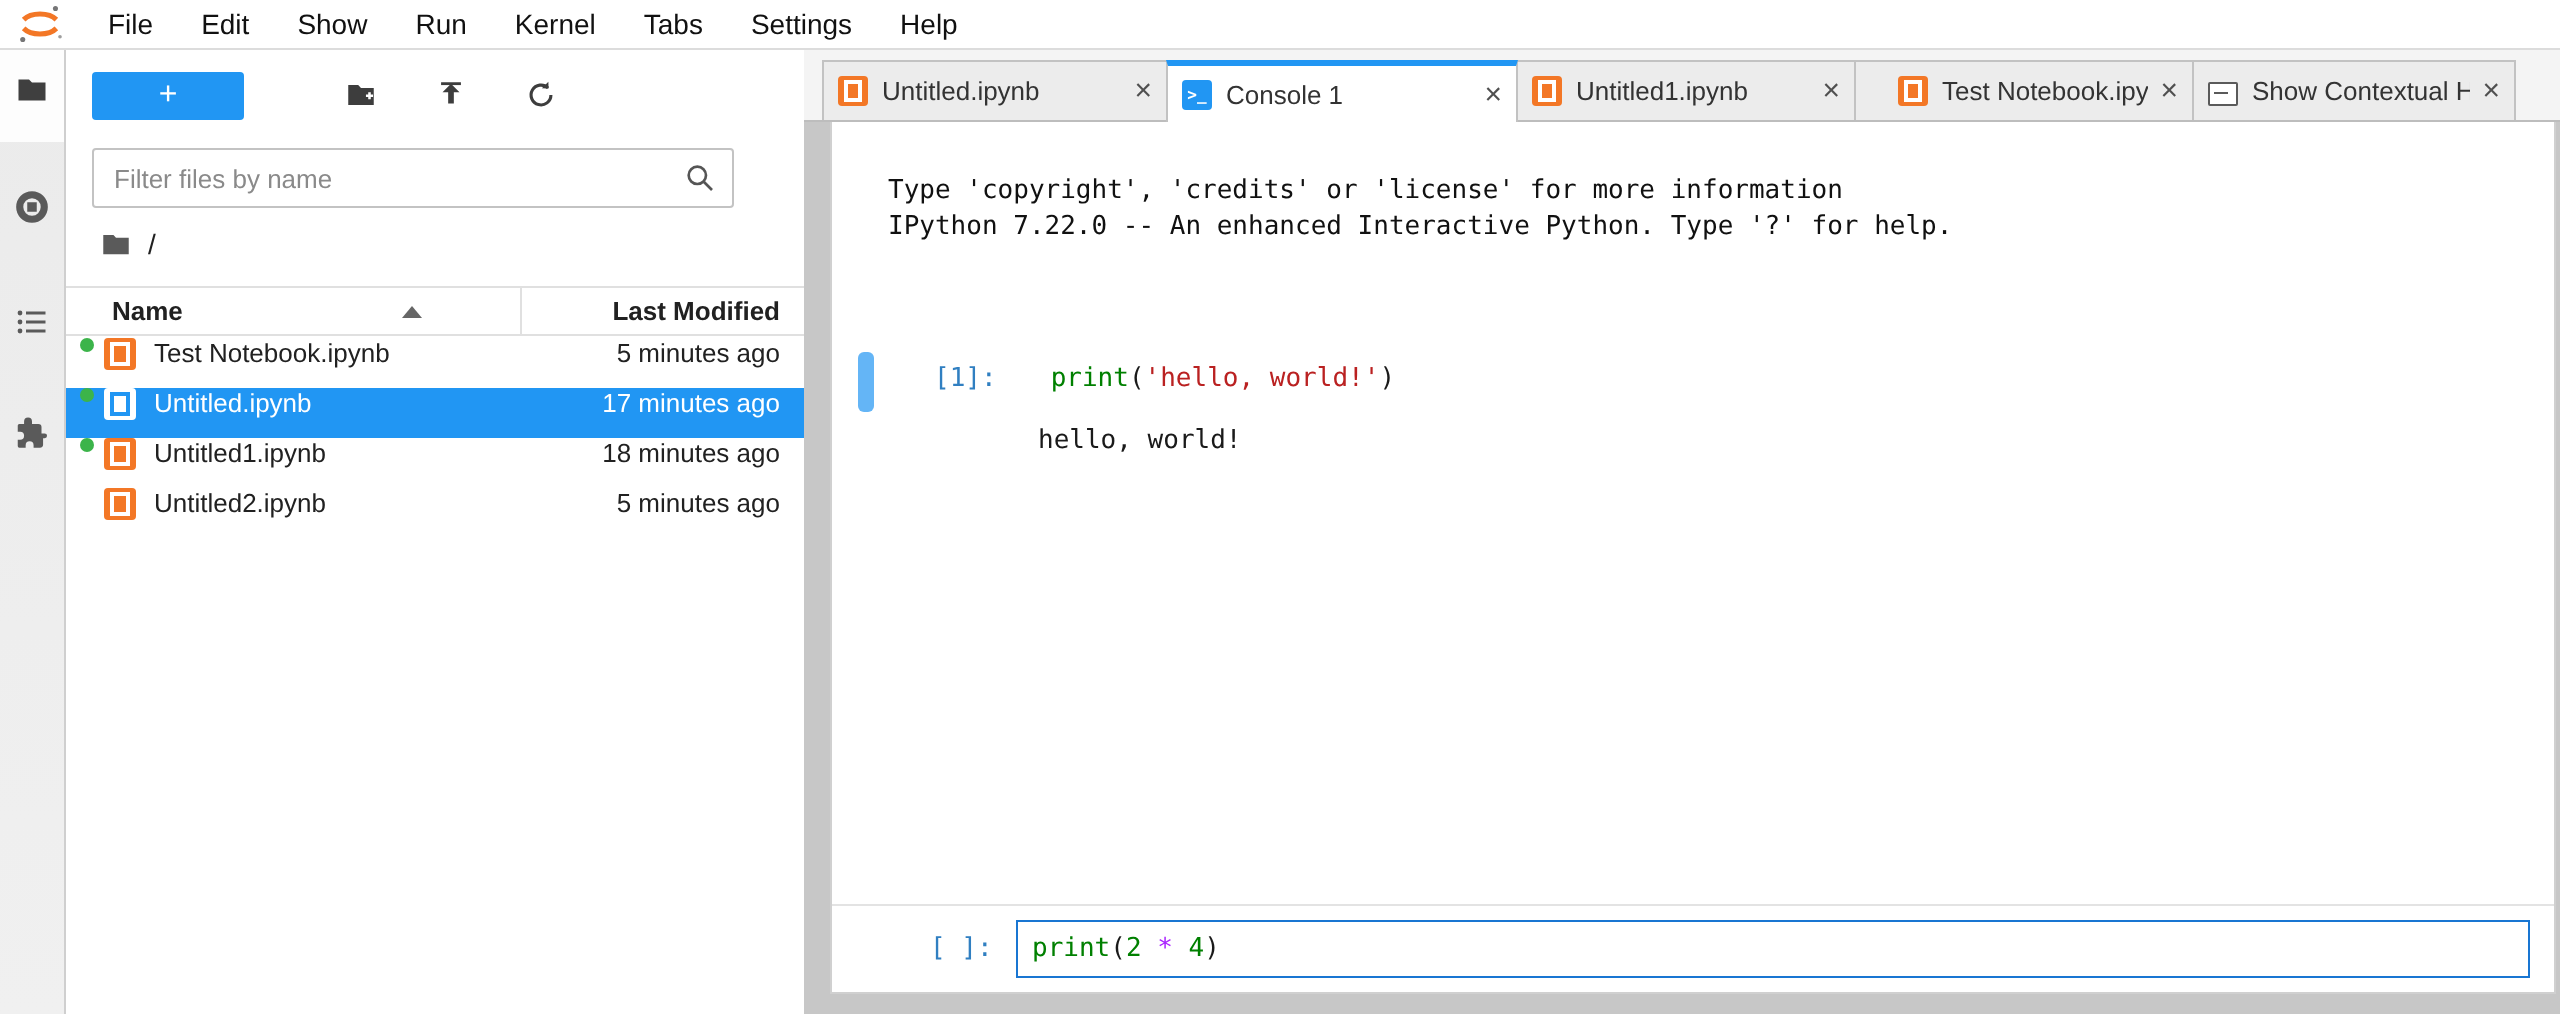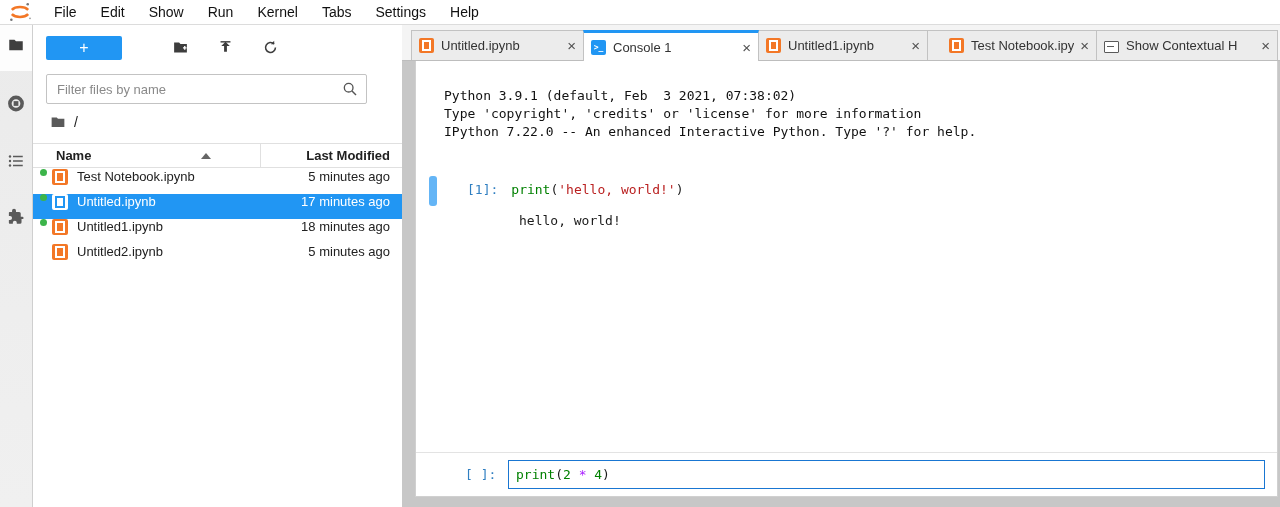--- a/index.html
+++ b/index.html
@@ -77,21 +77,21 @@
   .icon-inspector i { position:absolute; left:2px; top:4px; width:7px; height:1.5px; background:#5a5a5a; }
 
   .console-panel { position:absolute; left:13px; top:36px; width:863px; height:436px;
                    background:#fff; border:1px solid #d0d0d0; border-top:none; }
   .mono { font-family:"DejaVu Sans Mono","Liberation Mono",monospace; font-size:13px; }
   .banner { position:absolute; left:28px; top:26px; line-height:18px; white-space:pre; color:#111; }
   .banner div { white-space:pre; }
   .cell-collapser { position:absolute; left:13px; top:115px; width:8px; height:30px; background:#64b5f6; border-radius:3px; }
   .cell-code { position:absolute; left:51px; top:121px; display:flex; white-space:pre; }
   .prompt { color:#307fc1; white-space:pre; }
-  .cell-code .code { margin-left:13px; white-space:pre; }
+  .cell-code .code { margin-left:27px; white-space:pre; }
   .cell-output { position:absolute; left:103px; top:152px; color:#1a1a1a; white-space:pre; }
   .input-sep { position:absolute; left:0; top:391px; width:100%; border-top:1px solid #e3e3e3; }
   .input-prompt { position:absolute; left:49px; top:406px; }
   .input-box { position:absolute; left:92px; top:399px; width:757px; height:29px;
                border:1px solid #1976d2; background:#fff; display:flex; align-items:center; padding-left:7px; white-space:pre; }
 </style>
 </head>
 <body>
 
 <div class="app">
@@ -260,31 +260,31 @@
         </div>
         <div class="tab" style="width: 170px; padding-left: 21px;">
           <span class="tab-icon icon-notebook">
             <span class="page">
               <i></i>
             </span>
           </span>
           <span class="tab-label">Test Notebook.ipyr</span>
           <span class="tab-close">×</span>
         </div>
-        <div class="tab" style="width: 182px;">
+        <div class="tab" style="width: 162px;">
           <span class="tab-icon icon-inspector">
             <i></i>
           </span>
           <span class="tab-label">Show Contextual H</span>
           <span class="tab-close">×</span>
         </div>
       </div>
 
     <div class="console-panel">
-      <div class="banner mono" id="banner"><div>Python 3.9.1 (default, Feb  3 2021, 07:38:02)</div><div>Type 'copyright', 'credits' or 'license' for more information</div><div>IPython 7.22.0 -- An enhanced Interactive Python. Type '?' for help.</div></div>
+      <div class="banner mono" id="banner"><div>Type 'copyright', 'credits' or 'license' for more information</div><div>IPython 7.22.0 -- An enhanced Interactive Python. Type '?' for help.</div></div>
 
       <div class="cell-collapser"></div>
       <div class="cell-code mono">
         <span class="prompt">[1]:</span>
         <span class="code" id="cell-code"><span style="color: rgb(0, 128, 0);">print</span><span style="color: rgb(26, 26, 26);">(</span><span style="color: rgb(186, 33, 33);">'hello, world!'</span><span style="color: rgb(26, 26, 26);">)</span></span>
       </div>
       <div class="cell-output mono">hello, world!</div>
 
       <div class="input-sep"></div>
       <div class="input-prompt prompt mono">[ ]:</div>

